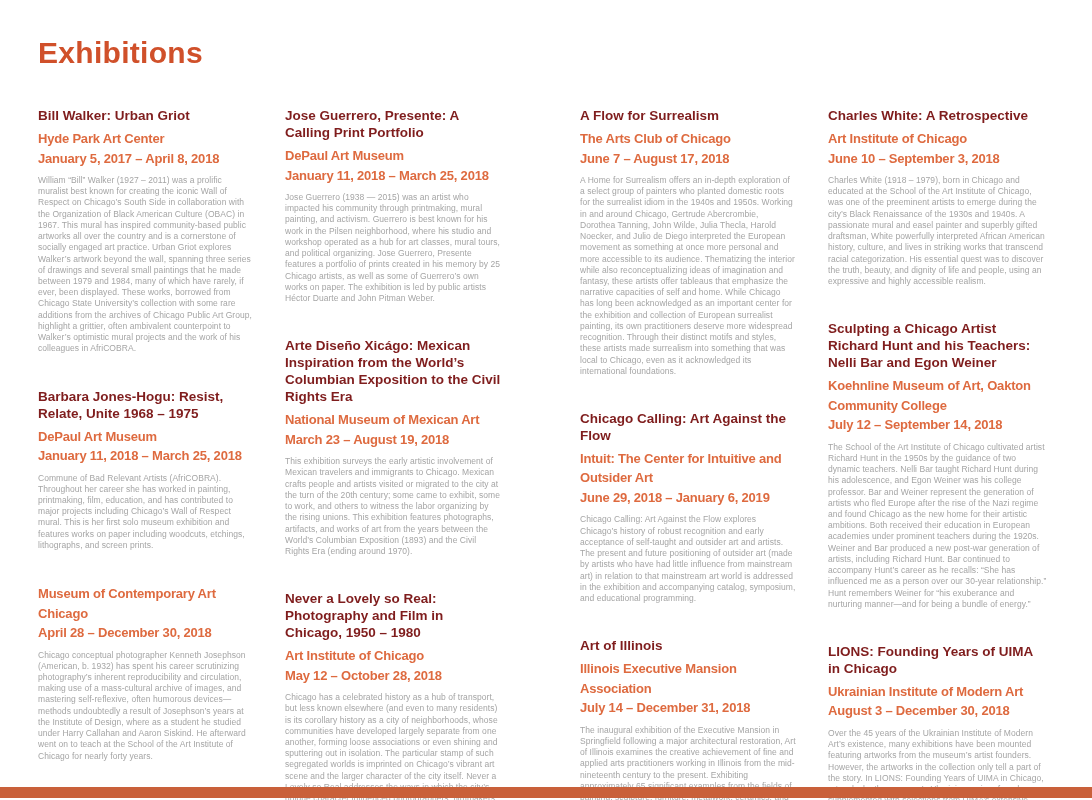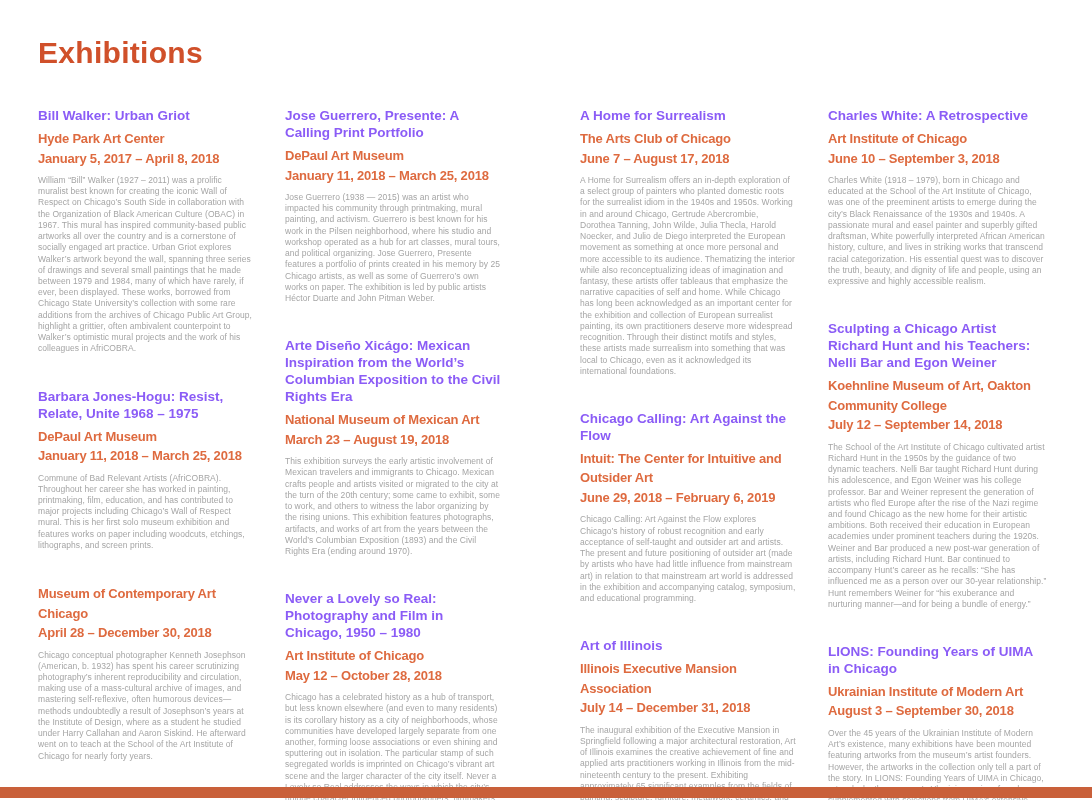--- a/index.html
+++ b/index.html
@@ -30,21 +30,21 @@
   .col { position: absolute; top: 0; }
   .col-1 { left: 38px;  width: 216px; }
   .col-2 { left: 285px; width: 216px; }
   .col-3 { left: 580px; width: 216px; }
   .col-4 { left: 828px; width: 219px; }
   .entry { margin-bottom: 33px; }
   .entry-title {
     font-size: 13.5px;
     font-weight: bold;
     line-height: 1.26;
-    color: #8b5cf6;
+    color: #7f1d1d;
     margin-bottom: 5px;
   }
   .entry-venue, .entry-dates {
     font-size: 13px;
     font-weight: bold;
     letter-spacing: -0.2px;
     line-height: 1.5;
     color: #de6a3f;
   }
   .entry-body {
@@ -106,29 +106,29 @@
       <article class="entry">
         <h2 class="entry-title">Never a Lovely so Real: Photography and Film in Chicago, 1950 – 1980</h2>
         <div class="entry-venue">Art Institute of Chicago</div>
         <div class="entry-dates">May 12 – October 28, 2018</div>
         <p class="entry-body">Chicago has a celebrated history as a hub of transport, but less known elsewhere (and even to many residents) is its corollary history as a city of neighborhoods, whose communities have developed largely separate from one another, forming loose associations or even shining and sputtering out in isolation. The particular stamp of such segregated worlds is imprinted on Chicago’s vibrant art scene and the larger character of the city itself. Never a Lovely so Real addresses the ways in which the city’s unique character influenced photographers, filmmakers, and other image makers over a period stretching from the 1950s to the 1980s, when the city underwent some of its most significant cultural and social transformations. Using the diverse cultural activity of the city as their main source of inspiration, these individuals are drawn together by their commentary in images and film on the life of the communities to which they belonged or to which they were granted intimate access as outsiders.</p>
       </article>
     </div>
 
     <div class="col col-3">
       <article class="entry">
-        <h2 class="entry-title">A Home for Surrealism</h2>
+        <h2 class="entry-title">A Flow for Surrealism</h2>
         <div class="entry-venue">The Arts Club of Chicago</div>
         <div class="entry-dates">June 7 – August 17, 2018</div>
         <p class="entry-body">A Home for Surrealism offers an in-depth exploration of a select group of painters who planted domestic roots for the surrealist idiom in the 1940s and 1950s. Working in and around Chicago, Gertrude Abercrombie, Dorothea Tanning, John Wilde, Julia Thecla, Harold Noecker, and Julio de Diego interpreted the European movement as something at once more personal and more accessible to its audience. Thematizing the interior while also reconceptualizing ideas of imagination and fantasy, these artists offer tableaus that emphasize the narrative capacities of self and home. While Chicago has long been acknowledged as an important center for the exhibition and collection of European surrealist painting, its own practitioners deserve more widespread recognition. Through their distinct motifs and styles, these artists made surrealism into something that was local to Chicago, even as it acknowledged its international foundations.</p>
       </article>
       <article class="entry">
         <h2 class="entry-title">Chicago Calling: Art Against the Flow</h2>
         <div class="entry-venue">Intuit: The Center for Intuitive and Outsider Art</div>
-        <div class="entry-dates">June 29, 2018 – February 6, 2019</div>
+        <div class="entry-dates">June 29, 2018 – January 6, 2019</div>
         <p class="entry-body">Chicago Calling: Art Against the Flow explores Chicago’s history of robust recognition and early acceptance of self-taught and outsider art and artists. The present and future positioning of outsider art (made by artists who have had little influence from mainstream art) in relation to that mainstream art world is addressed in the exhibition and accompanying catalog, symposium, and educational programming.</p>
       </article>
       <article class="entry">
         <h2 class="entry-title">Art of Illinois</h2>
         <div class="entry-venue">Illinois Executive Mansion Association</div>
         <div class="entry-dates">July 14 – December 31, 2018</div>
         <p class="entry-body">The inaugural exhibition of the Executive Mansion in Springfield following a major architectural restoration, Art of Illinois examines the creative achievement of fine and applied arts practitioners working in Illinois from the mid-nineteenth century to the present. Exhibiting approximately 65 significant examples from the fields of painting, sculpture, furniture, metalwork, ceramics, and glass, Art of Illinois emphasizes themes, including: the historical depth and richness of the state’s artistic legacy, the diversity of Chicago’s and Illinois’ creative community, and how the places and people of Illinois, especially Chicago, have inspired artists. Drawn from collections statewide, the exhibited works exemplify the variety of museums, historic sites, and other settings in which the state’s and Chicago’s art and design heritage are preserved and presented.</p>
       </article>
     </div>
 
@@ -141,21 +141,21 @@
       </article>
       <article class="entry">
         <h2 class="entry-title">Sculpting a Chicago Artist Richard Hunt and his Teachers: Nelli Bar and Egon Weiner</h2>
         <div class="entry-venue">Koehnline Museum of Art, Oakton Community College</div>
         <div class="entry-dates">July 12 – September 14, 2018</div>
         <p class="entry-body">The School of the Art Institute of Chicago cultivated artist Richard Hunt in the 1950s by the guidance of two dynamic teachers. Nelli Bar taught Richard Hunt during his adolescence, and Egon Weiner was his college professor. Bar and Weiner represent the generation of artists who fled Europe after the rise of the Nazi regime and found Chicago as the new home for their artistic ambitions. Both received their education in European academies under prominent teachers during the 1920s. Weiner and Bar produced a new post-war generation of artists, including Richard Hunt. Bar continued to accompany Hunt’s career as he recalls: “She has influenced me as a person over our 30-year relationship.” Hunt remembers Weiner for “his exuberance and nurturing manner—and for being a bundle of energy.”</p>
       </article>
       <article class="entry">
         <h2 class="entry-title">LIONS: Founding Years of UIMA in Chicago</h2>
         <div class="entry-venue">Ukrainian Institute of Modern Art</div>
-        <div class="entry-dates">August 3 – September 30, 2018</div>
+        <div class="entry-dates">August 3 – December 30, 2018</div>
         <p class="entry-body">Over the 45 years of the Ukrainian Institute of Modern Art’s existence, many exhibitions have been mounted featuring artworks from the museum’s artist founders. However, the artworks in the collection only tell a part of the story. In LIONS: Founding Years of UIMA in Chicago, artworks by the museum’s Ukrainian emigre founders are supplemented with selections from UIMA’s extensive collection of ephemera, including vintage posters, archival photographs, video interviews with founding members, and early notes, sketches, and letters.</p>
       </article>
     </div>
 
   </div>
 
   <div class="footer-bar"></div>
 
 </div>
 

